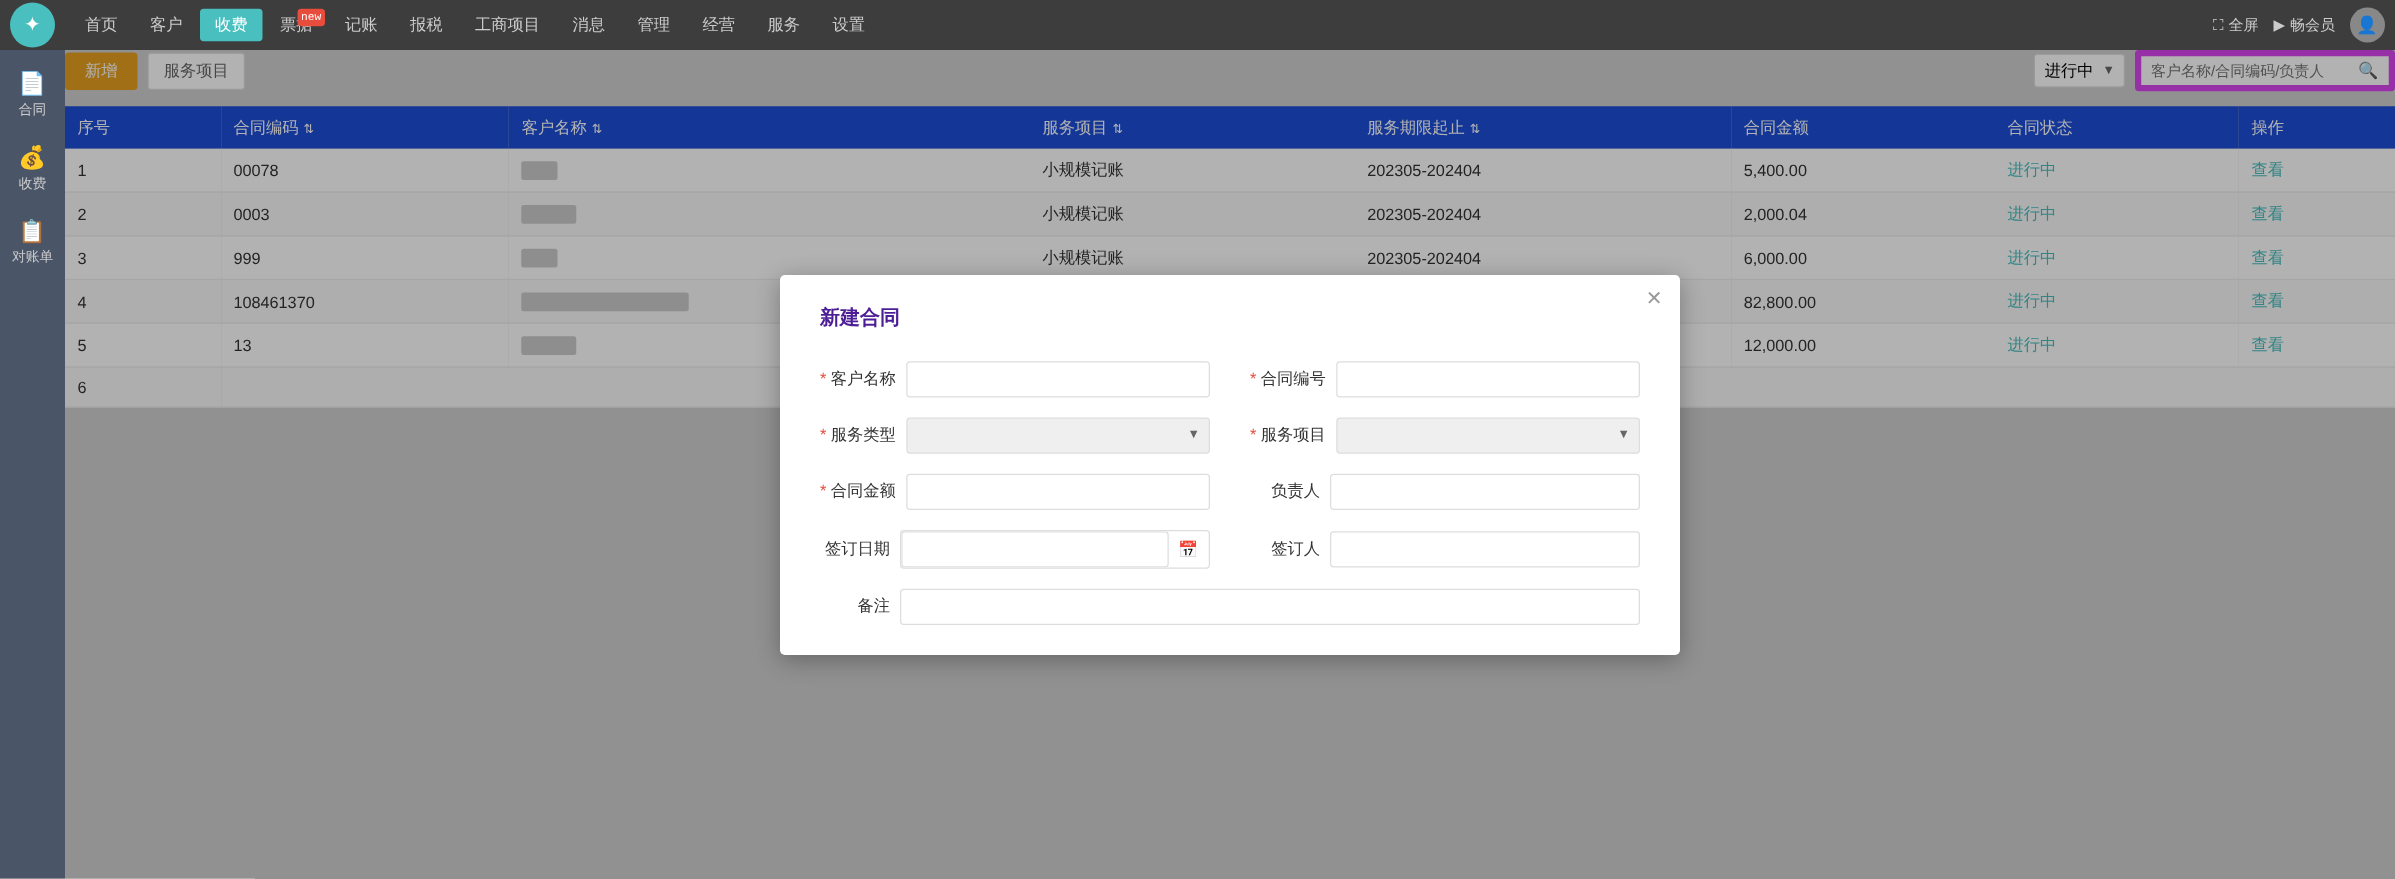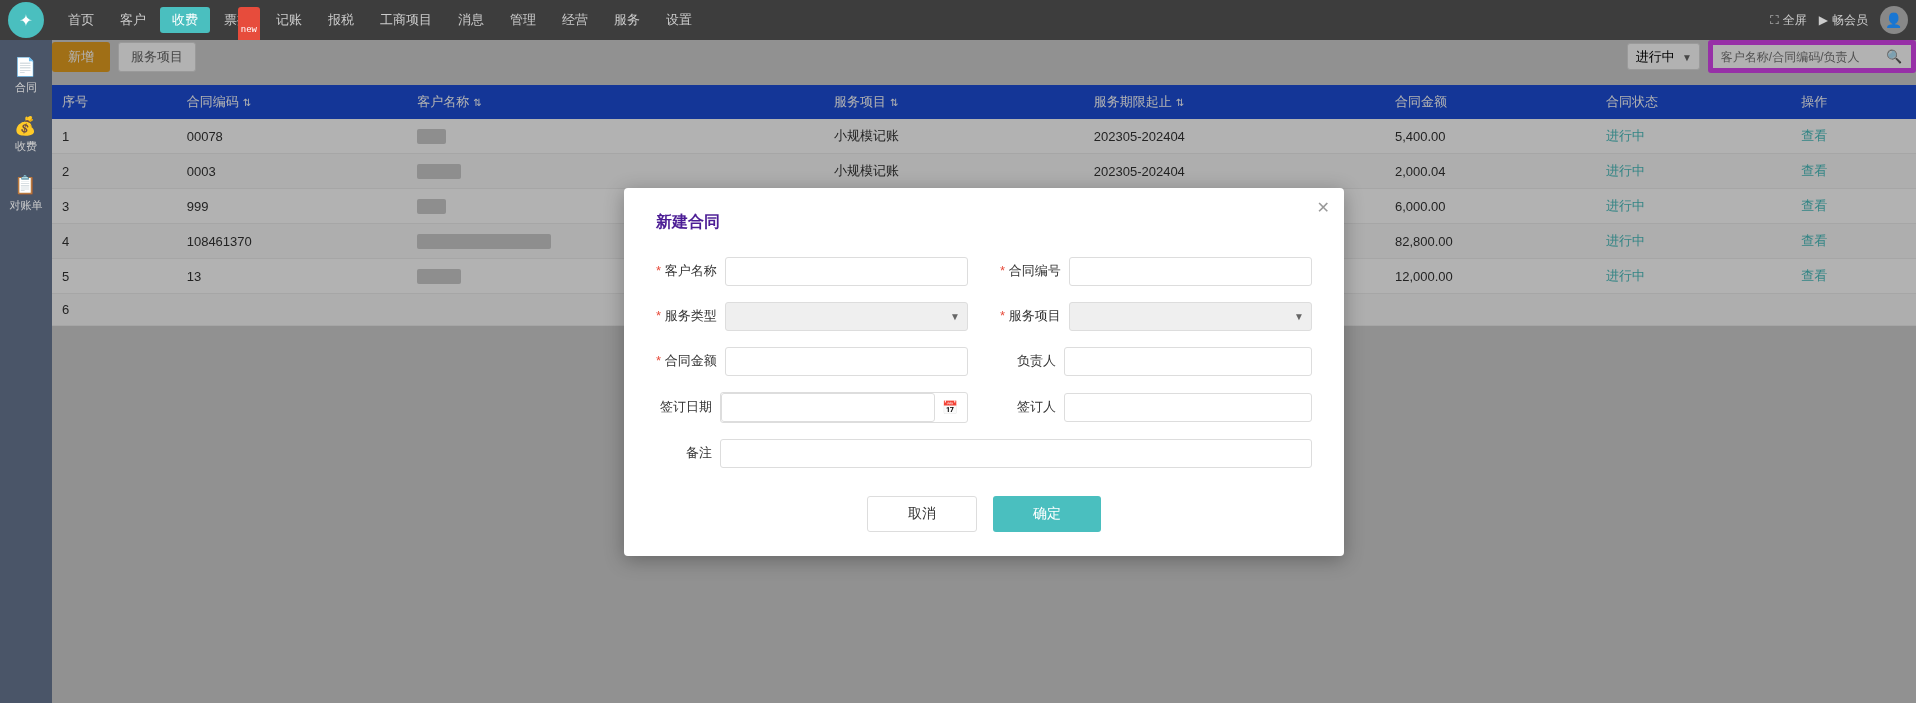--- a/index.html
+++ b/index.html
@@ -32,21 +32,21 @@
       font-size: 13px;
       position: relative;
     }
     .nav-item.active { background: #4abfbf; color: #fff; border-radius: 3px; }
     .nav-item .new-badge {
       position: absolute;
       top: 0px; right: 2px;
       background: #e74c3c;
       color: white;
       font-size: 9px;
-      padding: 16px 3px;
+      padding: 0 3px;
       border-radius: 3px;
       line-height: 14px;
     }
     .nav-right { display: flex; align-items: center; gap: 12px; color: #ccc; font-size: 12px; }
     .nav-right .fullscreen-btn, .nav-right .member-btn {
       display: flex; align-items: center; gap: 4px; cursor: pointer;
     }
     .nav-right .avatar {
       width: 28px; height: 28px; border-radius: 50%;
       background: #888;
@@ -524,20 +524,16 @@
               <input type="text" style="">
             </div>
           </div>
           <div class="form-row">
             <div class="form-field">
               <label>备注</label>
               <input type="text" style="flex: 1 1 0%;">
             </div>
           </div>
         </div>
-        <div class="modal-footer">
-          <button class="btn-cancel">取消</button>
-          <button class="btn-confirm">确定</button>
-        </div>
       </div>
     </div>
   </div>
 </div>
 
 </body></html>

